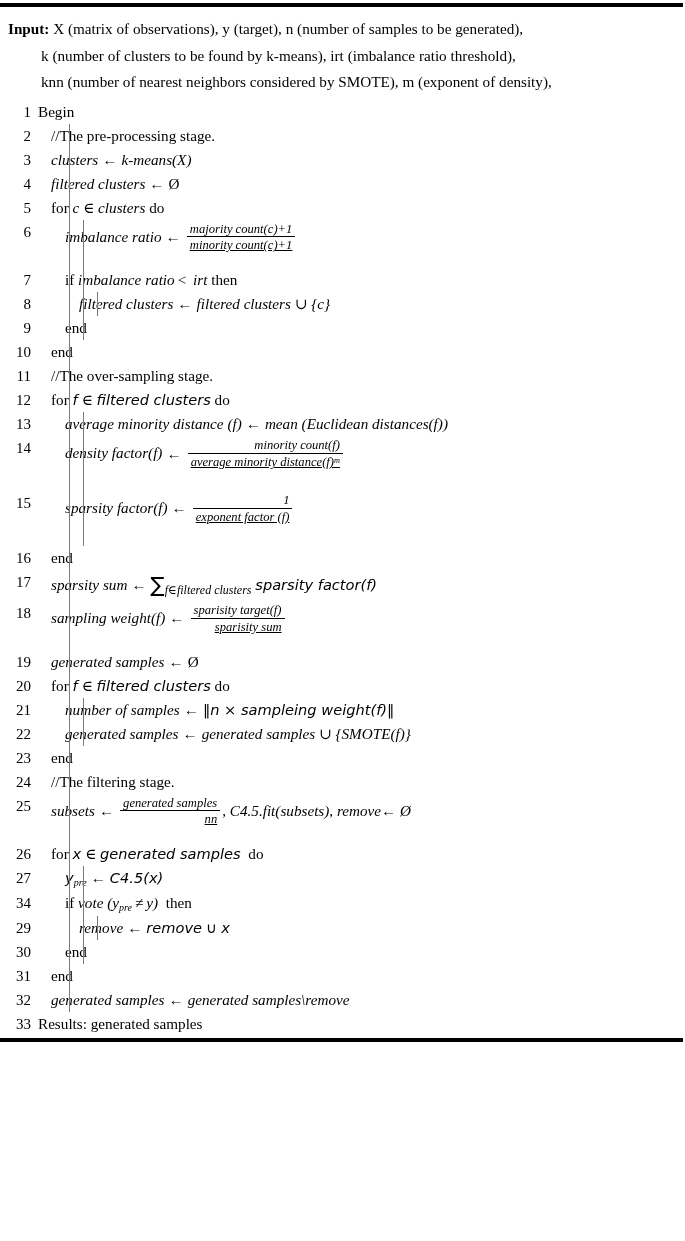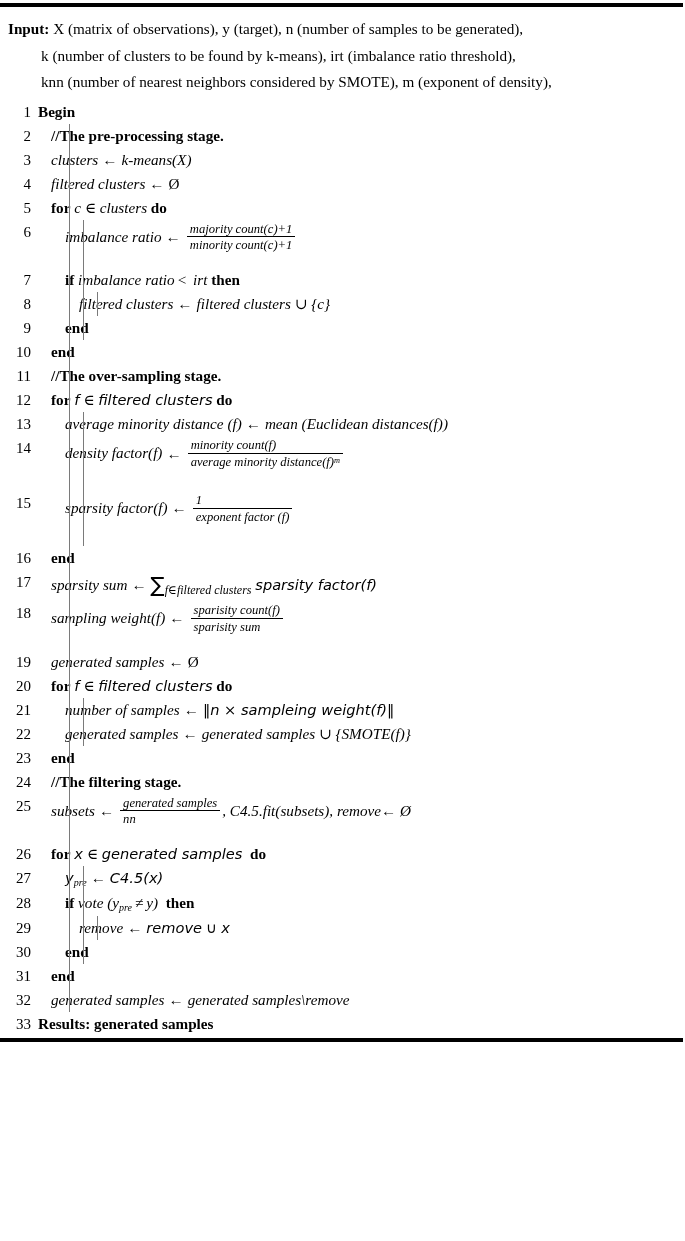--- a/index.html
+++ b/index.html
@@ -79,38 +79,38 @@
     position: absolute;
     top: 0; bottom: 0;
     width: 1px;
     background: #7a7a7a;
   }
   .bar1 { left: 38px; }
   .bar2 { left: 52px; }
   .bar3 { left: 66px; }
 
   .it { font-style: italic; }
-  .bd { font-weight: bold; }
+  .bd { font-weight: normal; }
   .arrow { font-style: normal; padding: 0 4px; }
   .op { font-style: normal; padding: 0 3px; }
 
   
   .frac {
     display: inline-block;
     vertical-align: middle;
-    text-align: left;
+    text-align: right;
     font-size: 12.6px;
     font-style: italic;
     line-height: 1.18;
     margin: 0 2px;
     position: relative;
     top: -1px;
   }
   .frac .n { display: block; padding: 0 3px 0px 3px; }
-  .frac .d { display: block; padding: 1px 3px 0 3px; border-top: 1.3px solid #000; }
+  .frac .d { display: block; padding: 1px 3px 0 3px; border-top: 1.3px solid #000; text-decoration: underline; }
 
   .sub { font-size: 0.66em; vertical-align: -0.28em; font-style: italic; }
   .sup { font-size: 0.66em; vertical-align: 0.42em; font-style: italic; }
 
   .sigma {
     font-style: normal;
     font-size: 21px;
     vertical-align: -2px;
     font-family: "DejaVu Sans", sans-serif;
   }
@@ -221,21 +221,21 @@
       <div class="content lvl1"><span class="bar bar1"></span><span class="bd">end</span></div>
     </div>
 
     <div class="row">
       <div class="num">17</div>
       <div class="content lvl1"><span class="bar bar1"></span><span class="it">sparsity sum</span><span class="arrow">←</span><span class="sigma">∑</span><span class="sigsub">f∈filtered clusters</span>&nbsp;<span class="sansit">sparsity factor(f)</span></div>
     </div>
 
     <div class="row">
       <div class="num">18</div>
-      <div class="content lvl1 tall"><span class="bar bar1"></span><span class="it">sampling weight(f)</span><span class="arrow">←</span><span class="frac"><span class="n">sparisity count(f)</span><span class="d">sparisity sum</span></span></div>
+      <div class="content lvl1 tall"><span class="bar bar1"></span><span class="it">sampling weight(f)</span><span class="arrow">←</span><span class="frac"><span class="n">sparisity target(f)</span><span class="d">sparisity sum</span></span></div>
     </div>
 
     <div class="row">
       <div class="num">19</div>
       <div class="content lvl1"><span class="bar bar1"></span><span class="it">generated samples</span><span class="arrow">←</span><span>Ø</span></div>
     </div>
 
     <div class="row">
       <div class="num">20</div>
       <div class="content lvl1"><span class="bar bar1"></span><span class="bd">for</span>&nbsp;<span class="sansit">f</span>&nbsp;<span>∈</span>&nbsp;<span class="sansit">filtered clusters</span>&nbsp;<span class="bd">do</span></div>
@@ -270,21 +270,21 @@
       <div class="num">26</div>
       <div class="content lvl1"><span class="bar bar1"></span><span class="bd">for</span>&nbsp;<span class="sansit">x</span>&nbsp;<span>∈</span>&nbsp;<span class="sansit">generated samples</span>&nbsp;&nbsp;<span class="bd">do</span></div>
     </div>
 
     <div class="row">
       <div class="num">27</div>
       <div class="content lvl2"><span class="bar bar1"></span><span class="bar bar2"></span><span class="sansit">y</span><span class="sub">pre</span><span class="arrow">←</span><span class="sansit">C4.5(x)</span></div>
     </div>
 
     <div class="row">
-      <div class="num">28</div>
+      <div class="num">34</div>
       <div class="content lvl2"><span class="bar bar1"></span><span class="bar bar2"></span><span class="bd">if</span>&nbsp;<span class="it">vote (y</span><span class="sub">pre</span><span class="op">≠</span><span class="it">y)</span>&nbsp;&nbsp;<span class="bd">then</span></div>
     </div>
 
     <div class="row">
       <div class="num">29</div>
       <div class="content" style="padding-left:48px"><span class="bar bar1"></span><span class="bar bar2"></span><span class="bar bar3"></span><span class="it">remove</span><span class="arrow">←</span><span class="sansit">remove</span>&nbsp;<span class="sansit">∪ x</span></div>
     </div>
 
     <div class="row">
       <div class="num">30</div>

